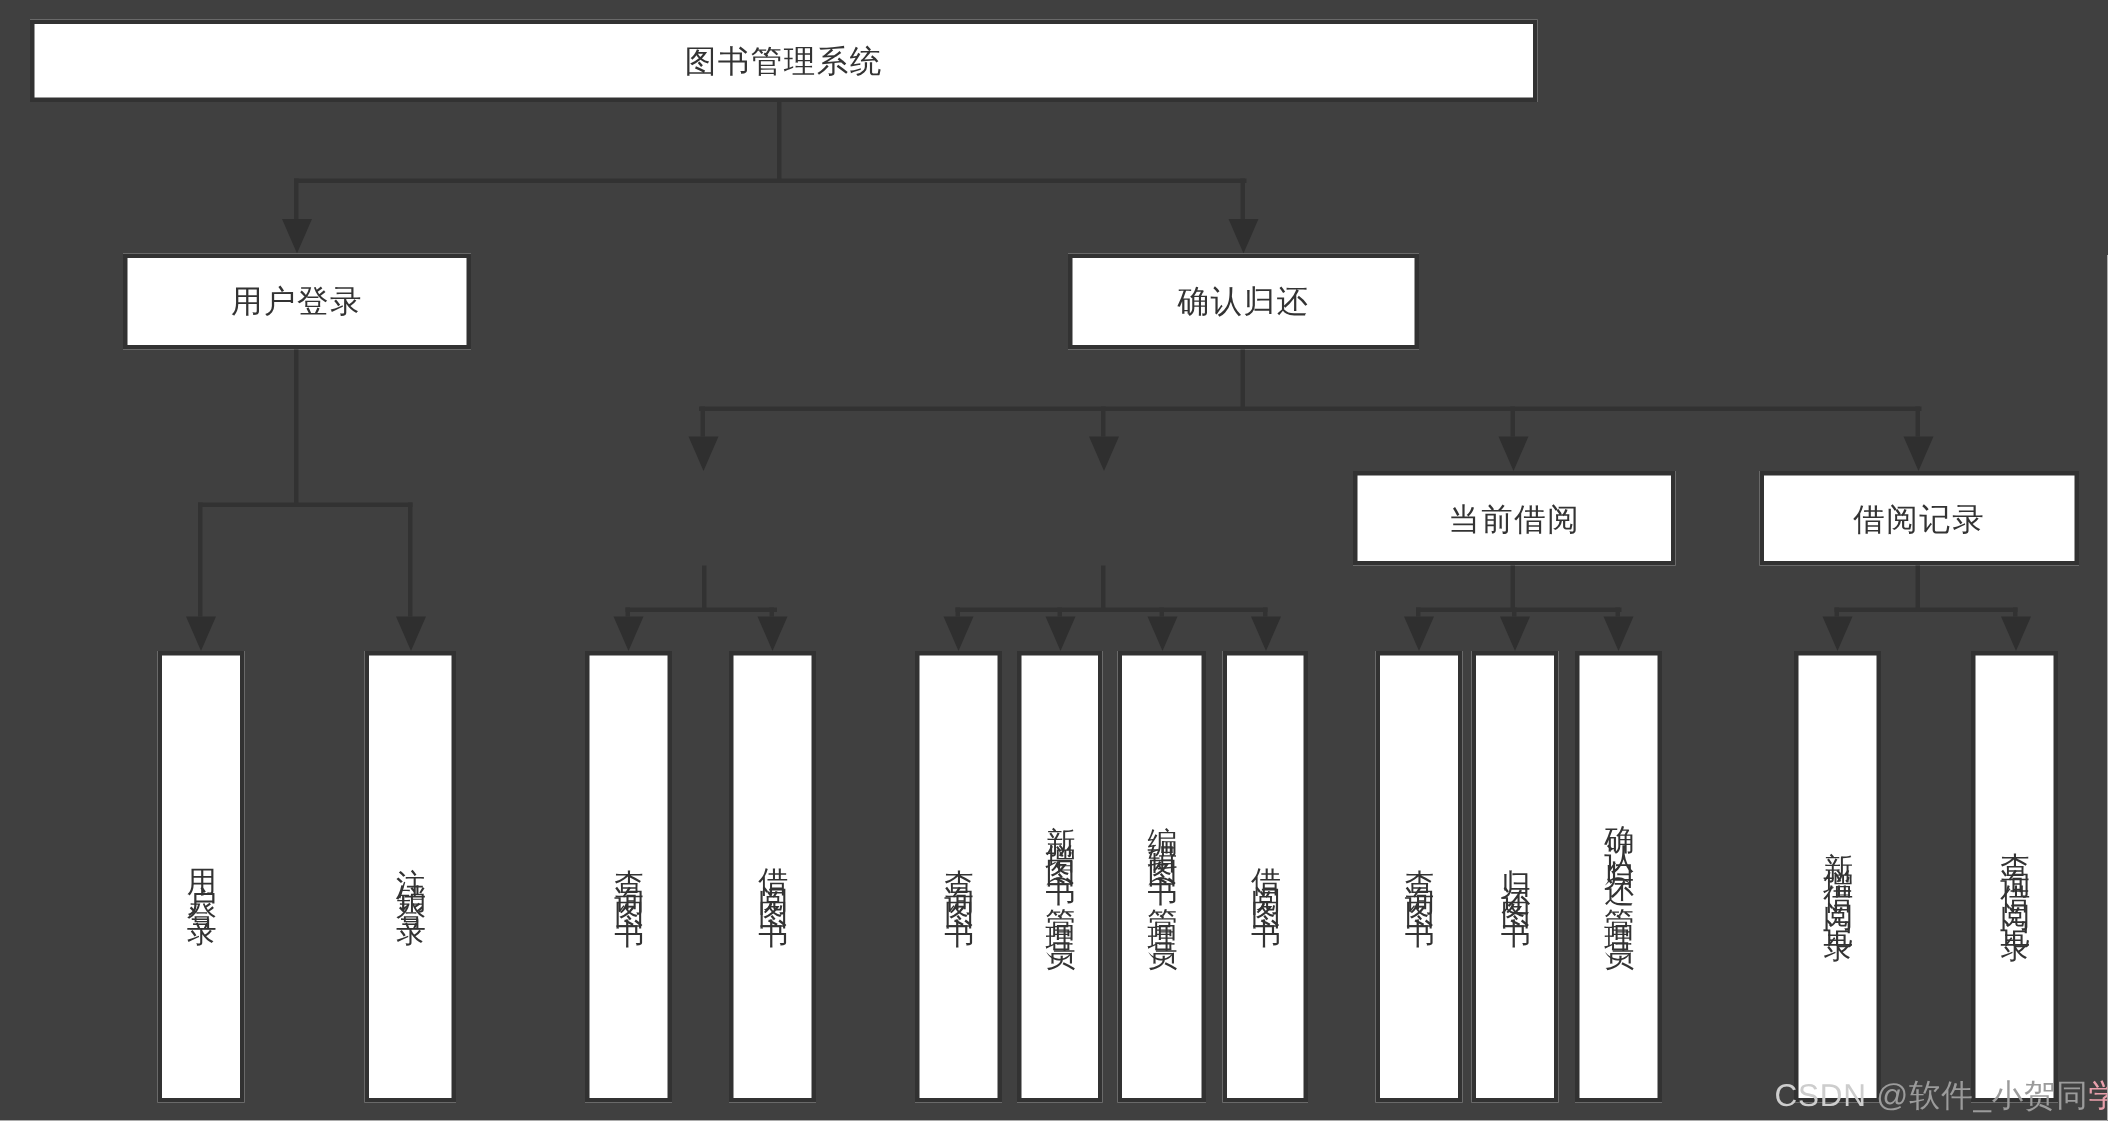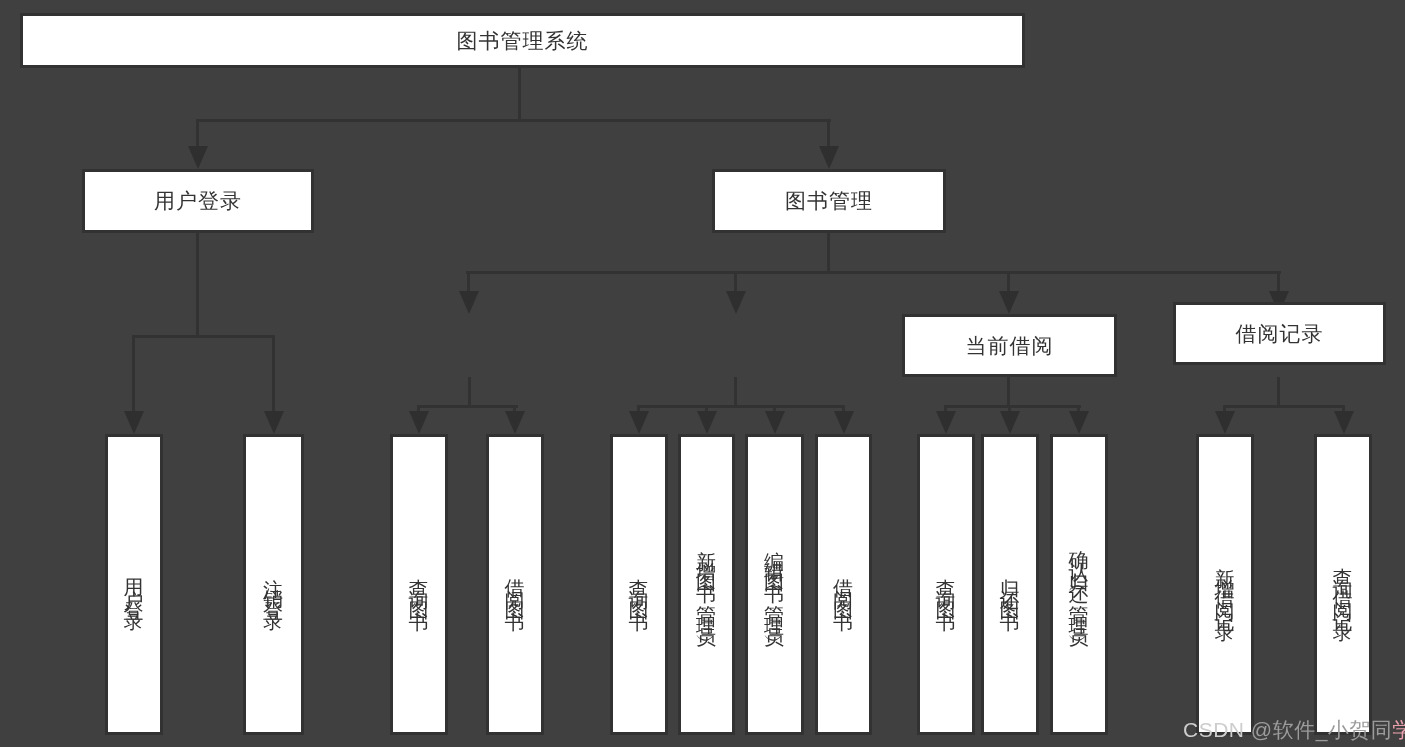--- a/index.html
+++ b/index.html
@@ -52,21 +52,21 @@
   <div class="vline" style="left:196px;top:119px;height:27px;"></div>
   <div class="ahead" style="left:188px;top:146px;"></div>
 
   <div class="vline" style="left:827px;top:119px;height:27px;"></div>
   <div class="ahead" style="left:819px;top:146px;"></div>
 
   <div class="node" style="left:82px;top:169px;width:232px;height:64px;">
     <span>用户登录</span>
   </div>
   <div class="node" style="left:712px;top:169px;width:234px;height:64px;">
-    <span>图书管理</span>
+    <span>确认归还</span>
   </div>
 
   <div class="vline" style="left:196px;top:233px;height:105px;"></div>
   <div class="hline" style="left:132px;top:335px;width:143px;"></div>
   <div class="vline" style="left:132px;top:335px;height:76px;"></div>
   <div class="ahead" style="left:124px;top:411px;"></div>
   <div class="vline" style="left:272px;top:335px;height:76px;"></div>
   <div class="ahead" style="left:264px;top:411px;"></div>
 
   <div class="vline" style="left:827px;top:233px;height:41px;"></div>
@@ -76,21 +76,21 @@
   <div class="vline" style="left:734px;top:271px;height:20px;"></div>
   <div class="ahead" style="left:726px;top:291px;"></div>
   <div class="vline" style="left:1007px;top:271px;height:20px;"></div>
   <div class="ahead" style="left:999px;top:291px;"></div>
   <div class="vline" style="left:1277px;top:271px;height:20px;"></div>
   <div class="ahead" style="left:1269px;top:291px;"></div>
 
   <div class="node" style="left:902px;top:314px;width:215px;height:63px;">
     <span>当前借阅</span>
   </div>
-  <div class="node" style="left:1173px;top:302px;width:213px;height:63px;">
+  <div class="node" style="left:1173px;top:314px;width:213px;height:63px;">
     <span>借阅记录</span>
   </div>
 
   <div class="vline" style="left:468px;top:377px;height:31px;"></div>
   <div class="hline" style="left:417px;top:405px;width:101px;"></div>
   <div class="vline" style="left:417px;top:405px;height:6px;"></div>
   <div class="ahead" style="left:409px;top:411px;"></div>
   <div class="vline" style="left:513px;top:405px;height:6px;"></div>
   <div class="ahead" style="left:505px;top:411px;"></div>
 

